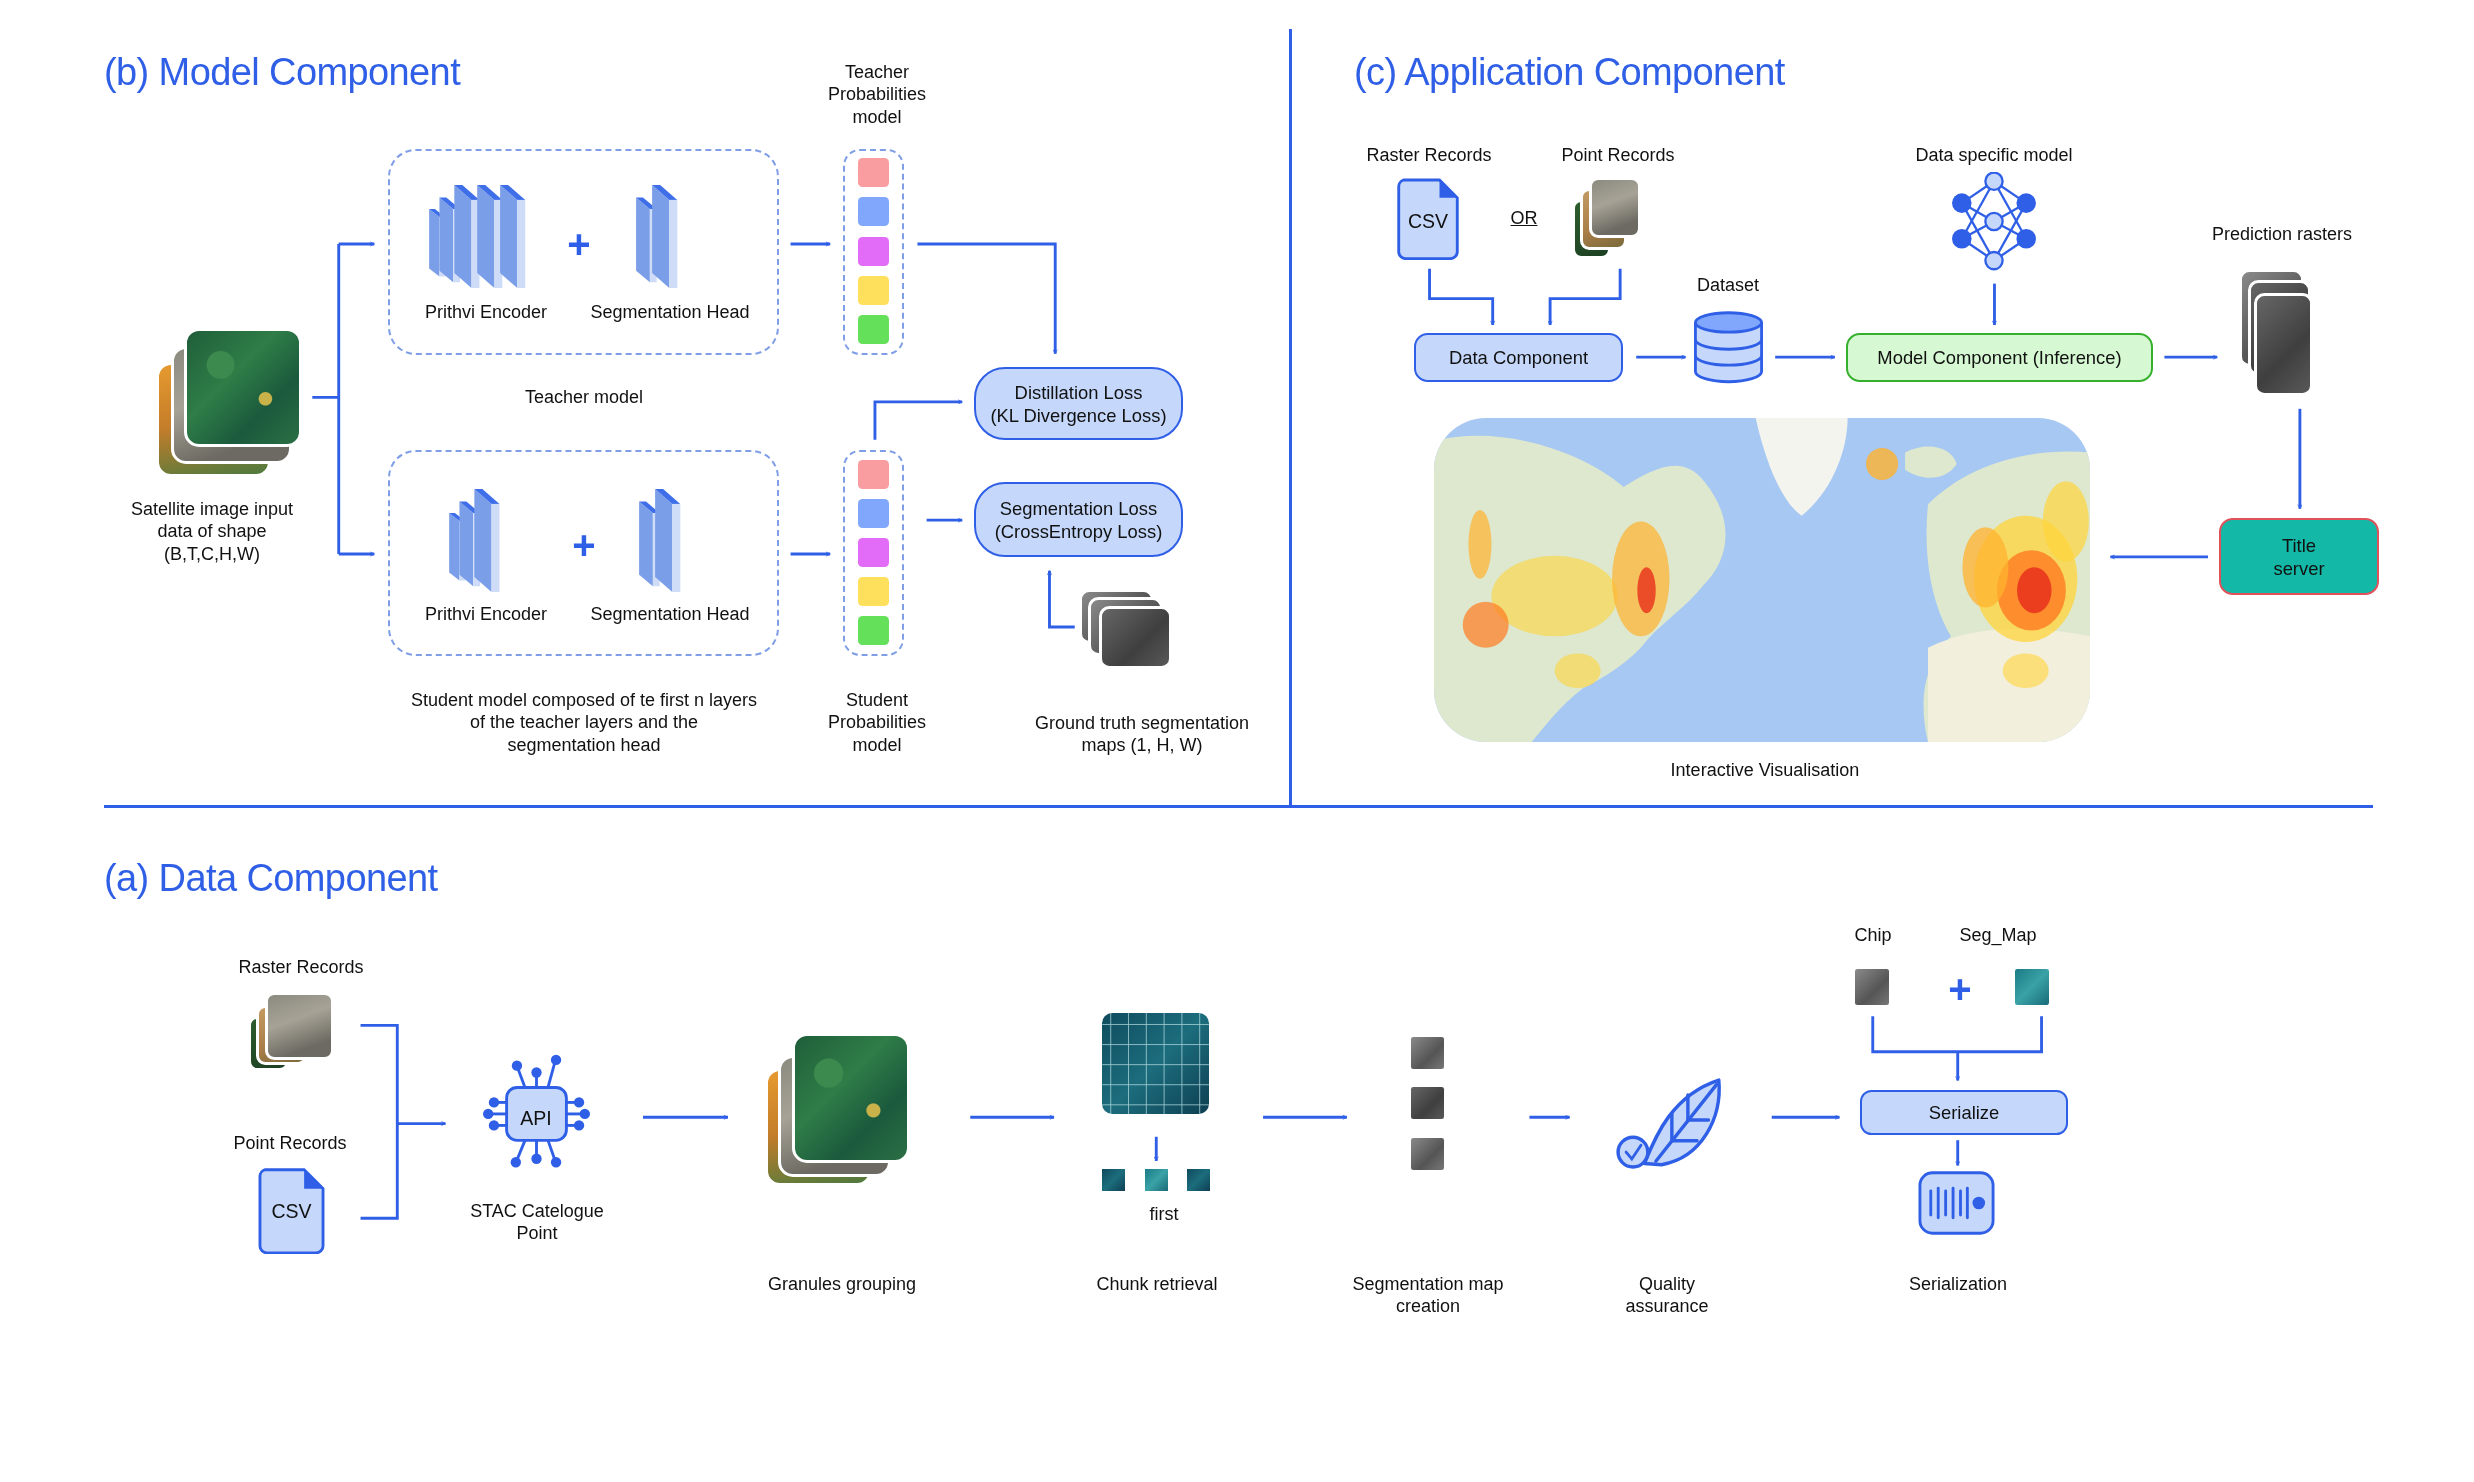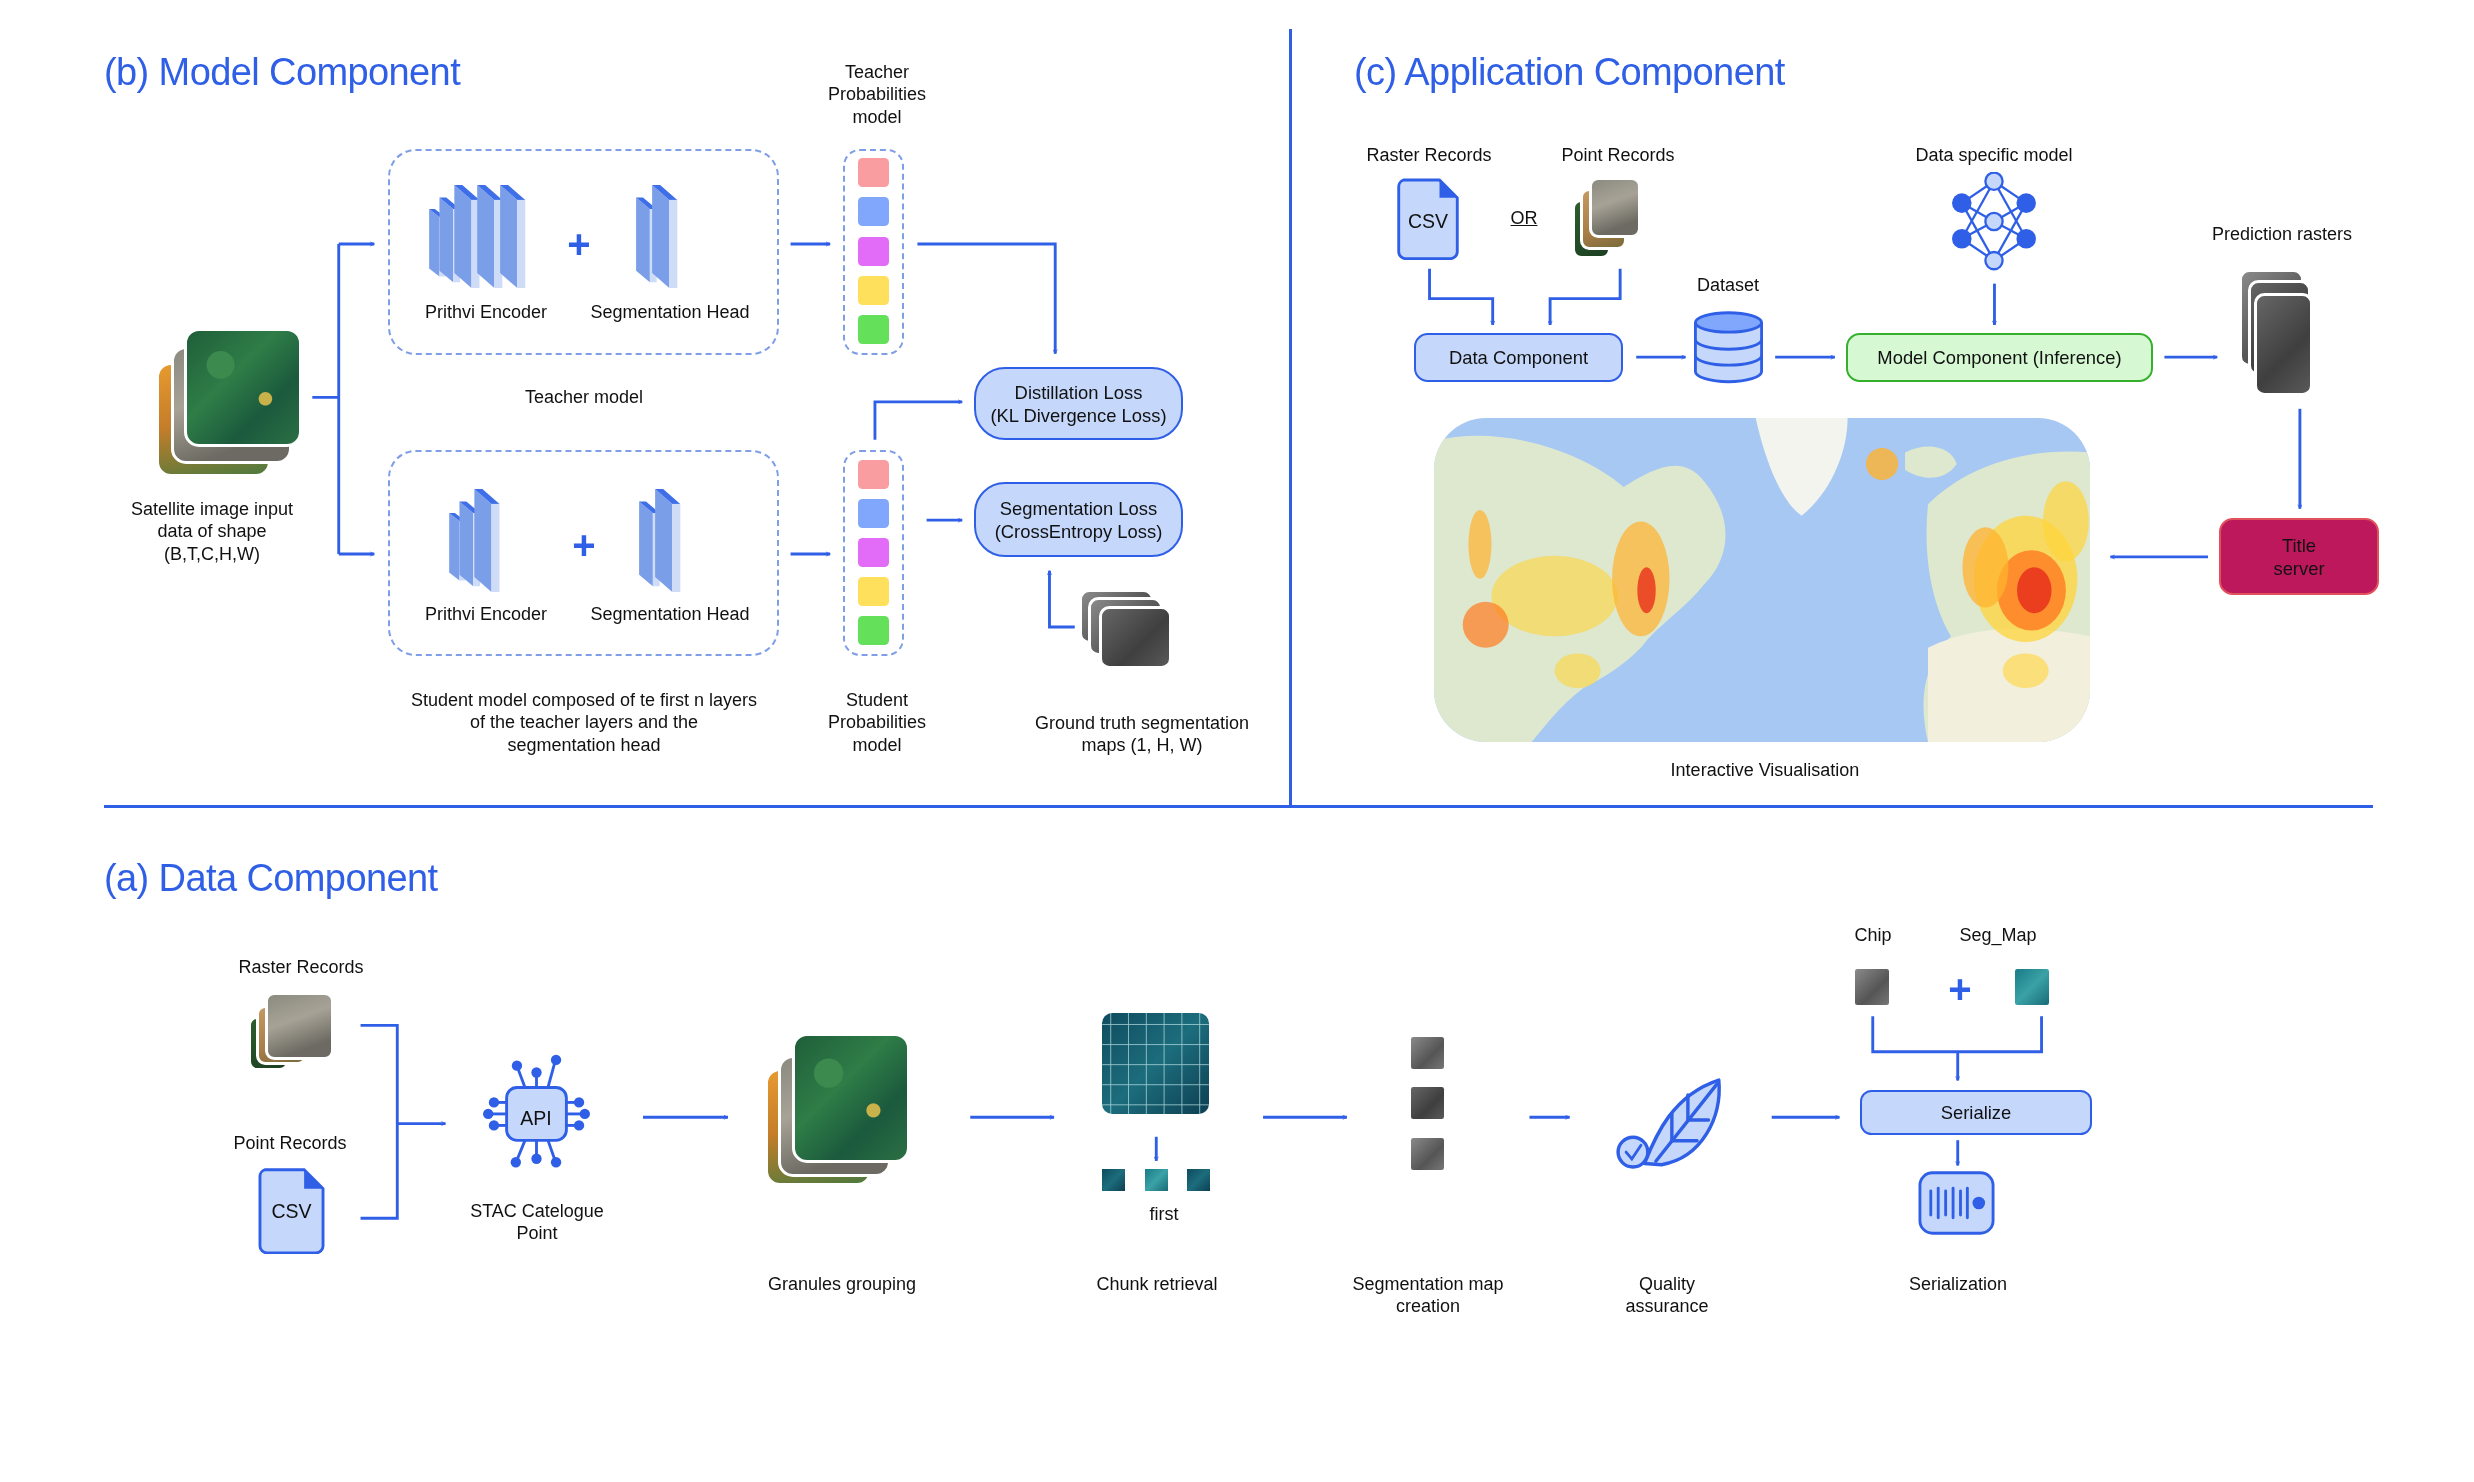--- a/index.html
+++ b/index.html
@@ -3,21 +3,21 @@
 <meta charset="utf-8">
 <style>
   html, body { margin:0; padding:0; background:#ffffff; }
   body { width:2475px; height:1483px; position:relative; overflow:hidden;
          font-family:"Liberation Sans", "DejaVu Sans", sans-serif; color:#111; }
   .abs { position:absolute; }
   .title { position:absolute; color:#2f5fe6; font-weight:400; font-size:38px; letter-spacing:-0.6px; white-space:nowrap; }
   .lbl { position:absolute; font-size:18px; line-height:22.4px; text-align:center; color:#111; white-space:nowrap; transform:translateX(-50%); }
   .box { position:absolute; border:2.9px solid #2f5fe6; background:#c5d8fb; border-radius:31px; display:flex; align-items:center; justify-content:center; text-align:center; font-size:18.4px; line-height:23px; color:#111; box-sizing:border-box; }
   .box.green { border-color:#34b02c; background:#d6f8d2; }
-  .box.red { border-color:#e0525b; background:#be185d; }
+  .box.red { border-color:#e0525b; background:#14b8a6; }
   .dashed { position:absolute; border:2.3px dashed #7f9ee6; border-radius:27.6px; box-sizing:border-box; }
   .dashed.narrow { border-radius:17px; }
   .sq { position:absolute; width:31px; height:29px; border-radius:4.6px; }
   svg.overlay { position:absolute; left:0; top:0; width:2475px; height:1483px; pointer-events:none; }
   .thumb { position:absolute; border-radius:15px; border:3.4px solid #fff; box-sizing:border-box; }
   .sat-green { background:
       radial-gradient(circle at 30% 30%, #3c8a4e 0 12%, transparent 13%),
       radial-gradient(circle at 70% 60%, #c9b24a 0 6%, transparent 7%),
       linear-gradient(135deg, #1f5e3a, #2f7d47 40%, #1b5a3d 70%, #2b6f44); }
   .sat-grey { background: linear-gradient(160deg, #8b8b80, #a7a296 40%, #6c6a62 80%); }
@@ -377,21 +377,21 @@
   <div>Quality</div>
   <div>assurance</div>
 </div>
 
 <div class="lbl" style="left:1873px; top:924px;">Chip</div>
 <div class="lbl" style="left:1998px; top:924px;">Seg_Map</div>
 <div class="abs gray1" style="left:1855px; top:969px; width:34px; height:36px; border-radius:2.3px;"></div>
 <div class="plus" style="left:1960px; top:989px;">+</div>
 <div class="abs teal2" style="left:2015px; top:969px; width:34px; height:36px; border-radius:2.3px;"></div>
 
-<div class="box" style="left:1860px; top:1090px; width:232px; height:45px; border-radius:11.5px;">
+<div class="box" style="left:1860px; top:1090px; width:208px; height:45px; border-radius:11.5px;">
   <span>Serialize</span>
 </div>
 <svg class="abs" style="left:1918px; top:1171px;" width="77" height="64" viewBox="0 0 134 112">
   <rect x="3" y="3" width="128" height="106" rx="22" fill="#c5d8fb" stroke="#2f5fe6" stroke-width="5"></rect>
   <g stroke="#2f5fe6" stroke-width="5" stroke-linecap="round">
     <line x1="22" y1="35" x2="22" y2="77"></line>
       <line x1="35" y1="30" x2="35" y2="82"></line>
       <line x1="48" y1="35" x2="48" y2="77"></line>
       <line x1="61" y1="30" x2="61" y2="82"></line>
       <line x1="74" y1="35" x2="74" y2="77"></line>

